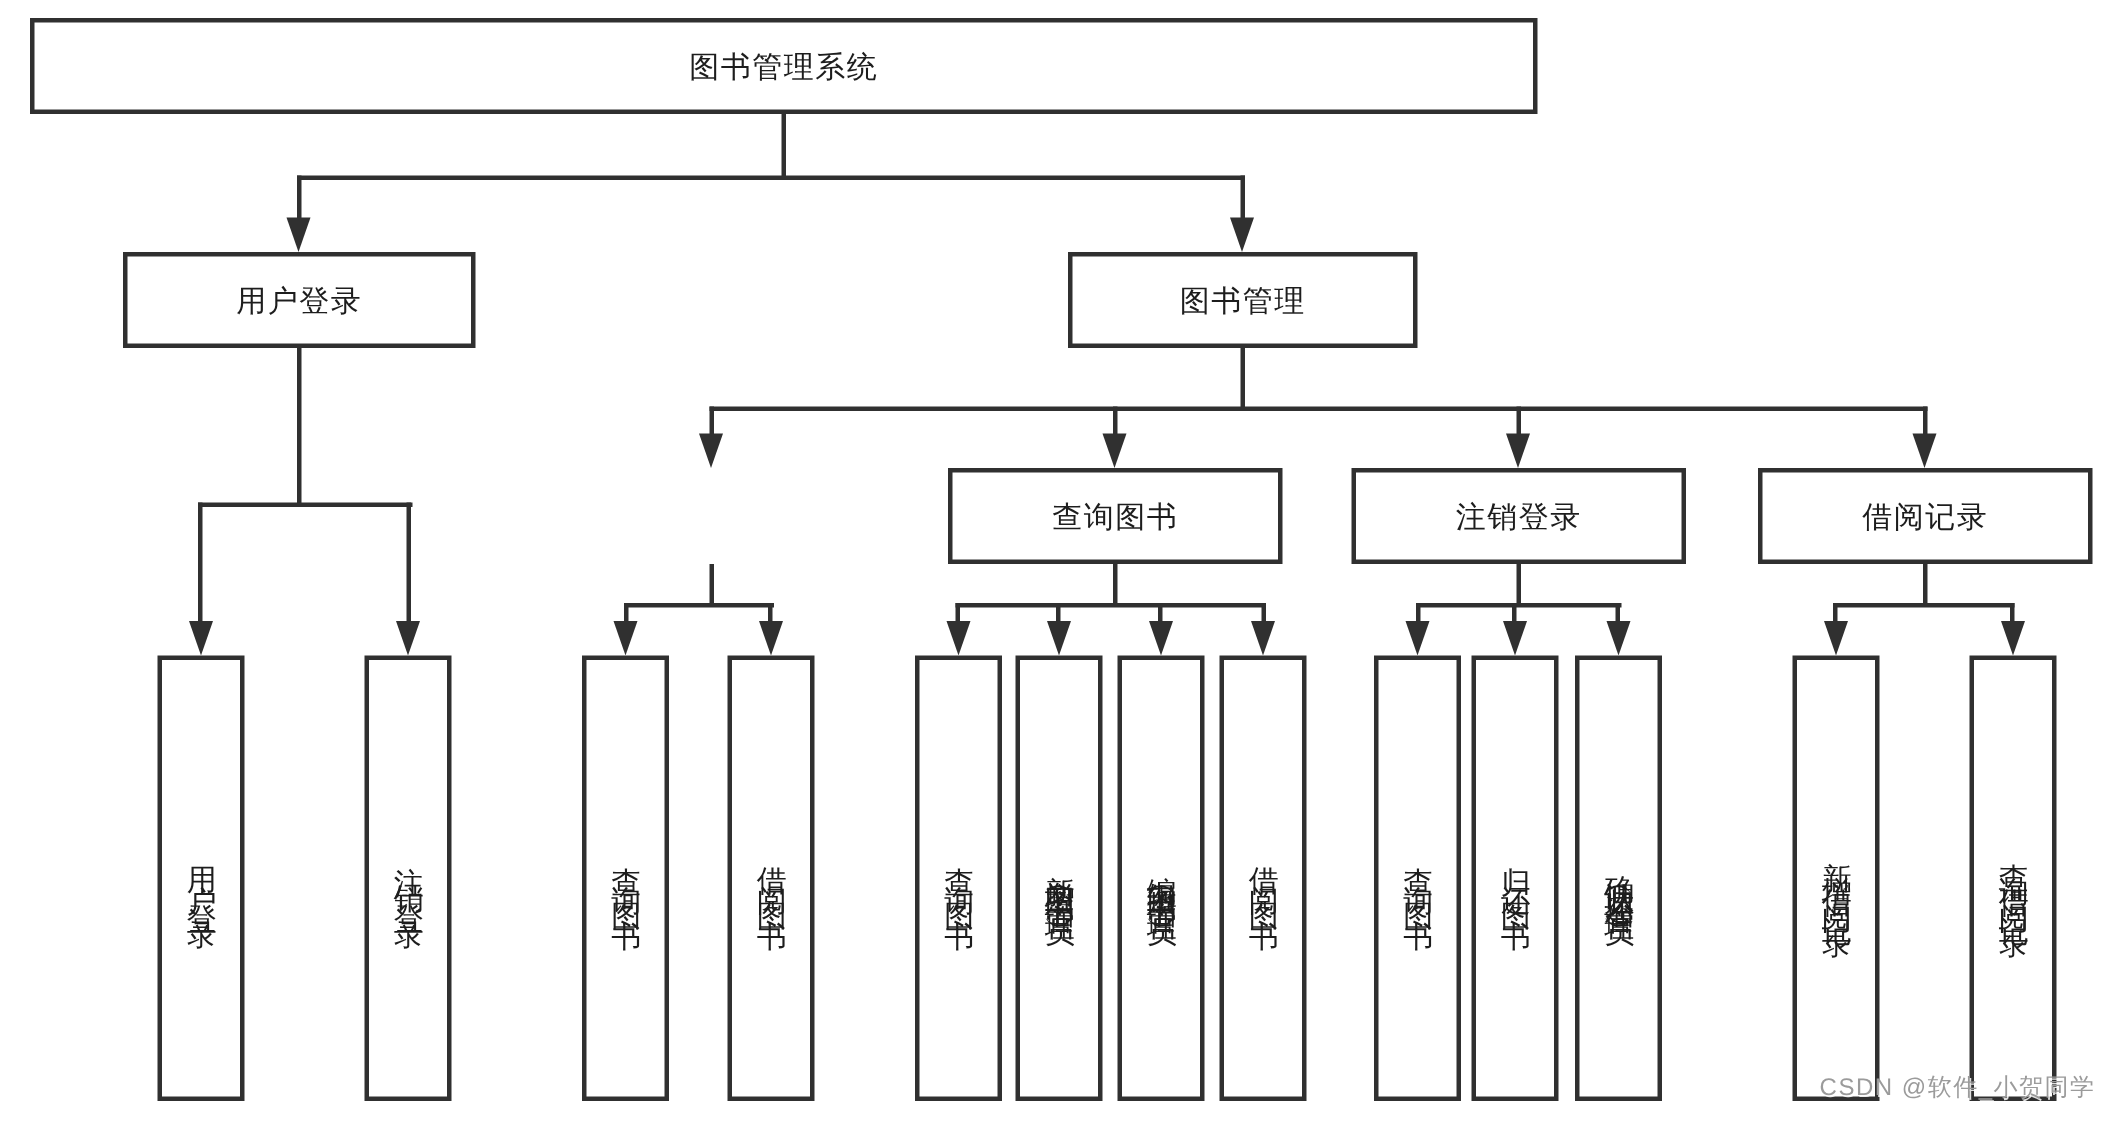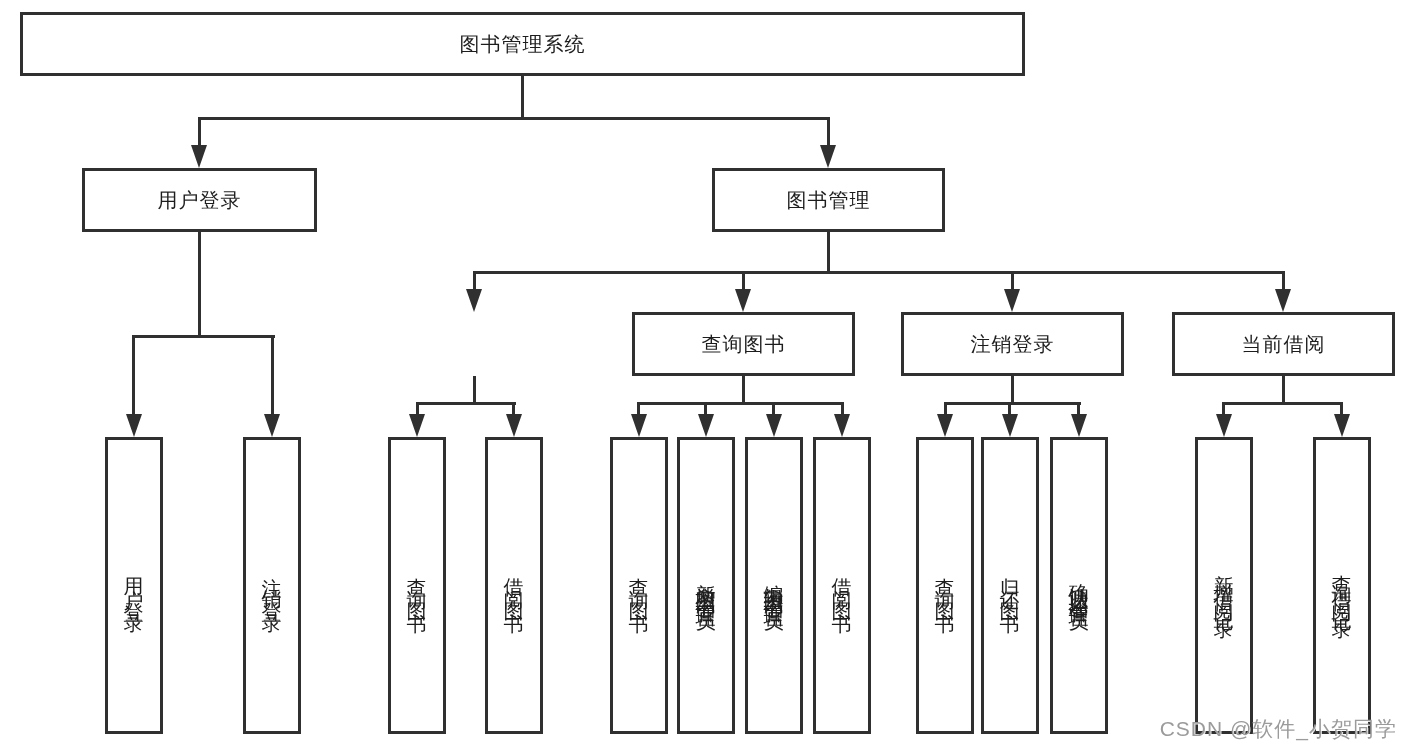--- a/index.html
+++ b/index.html
@@ -52,21 +52,21 @@
     position:absolute;width:0;height:0;
     border-left:8px solid transparent;
     border-right:8px solid transparent;
     border-top:23px solid var(--line);
     z-index:1;
   }
   
   .watermark{
     position:absolute;
     right:8px;top:715px;
-    font-size:21px;color:var(--wm);
+    font-size:16px;color:var(--wm);
     letter-spacing:1px;
     text-shadow:1px 1px 0 rgba(255,255,255,.85);
     z-index:5;
     white-space:nowrap;
   }
 </style>
 </head>
 <body>
 
 <div class="canvas">
@@ -107,21 +107,21 @@
   <div class="v" style="left:1282px;top:271px;height:22px"></div>
   <div class="arr" style="left:1275px;top:289px"></div>
 
   <div class="hbox" style="left:632px;top:312px;width:223px;height:64px">
     <span>查询图书</span>
   </div>
   <div class="hbox" style="left:901px;top:312px;width:223px;height:64px">
     <span>注销登录</span>
   </div>
   <div class="hbox" style="left:1172px;top:312px;width:223px;height:64px">
-    <span>当前借阅</span>
+    <span>借阅记录</span>
   </div>
 
   <div class="v" style="left:473px;top:376px;height:28px"></div>
   <div class="h" style="left:416px;top:402px;width:100px"></div>
   <div class="v" style="left:416px;top:402px;height:14px"></div>
   <div class="arr" style="left:409px;top:414px"></div>
   <div class="v" style="left:512px;top:402px;height:14px"></div>
   <div class="arr" style="left:506px;top:414px"></div>
 
   <div class="v" style="left:742px;top:376px;height:28px"></div>

